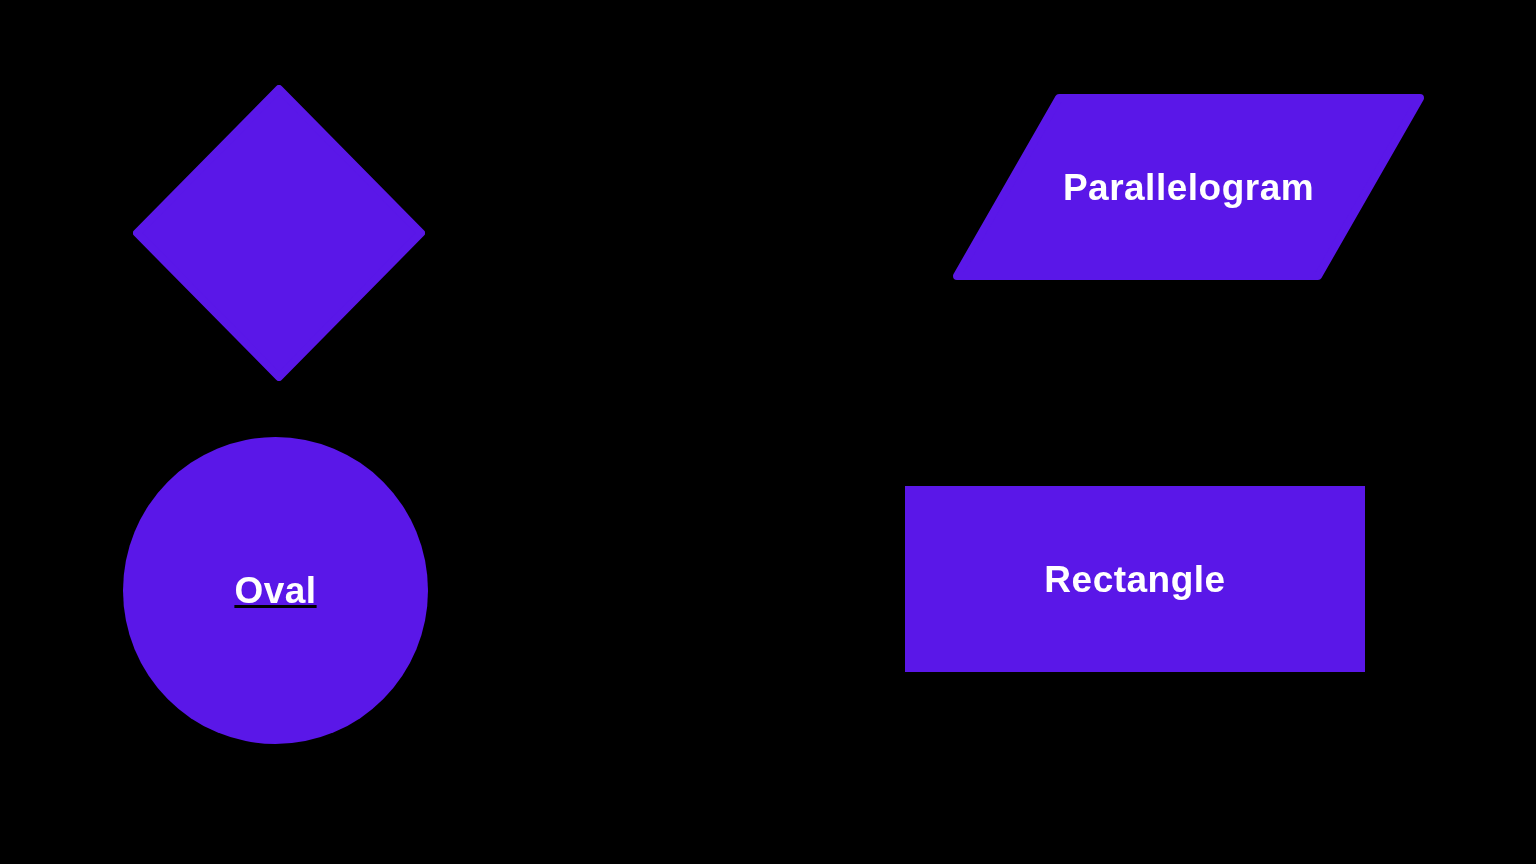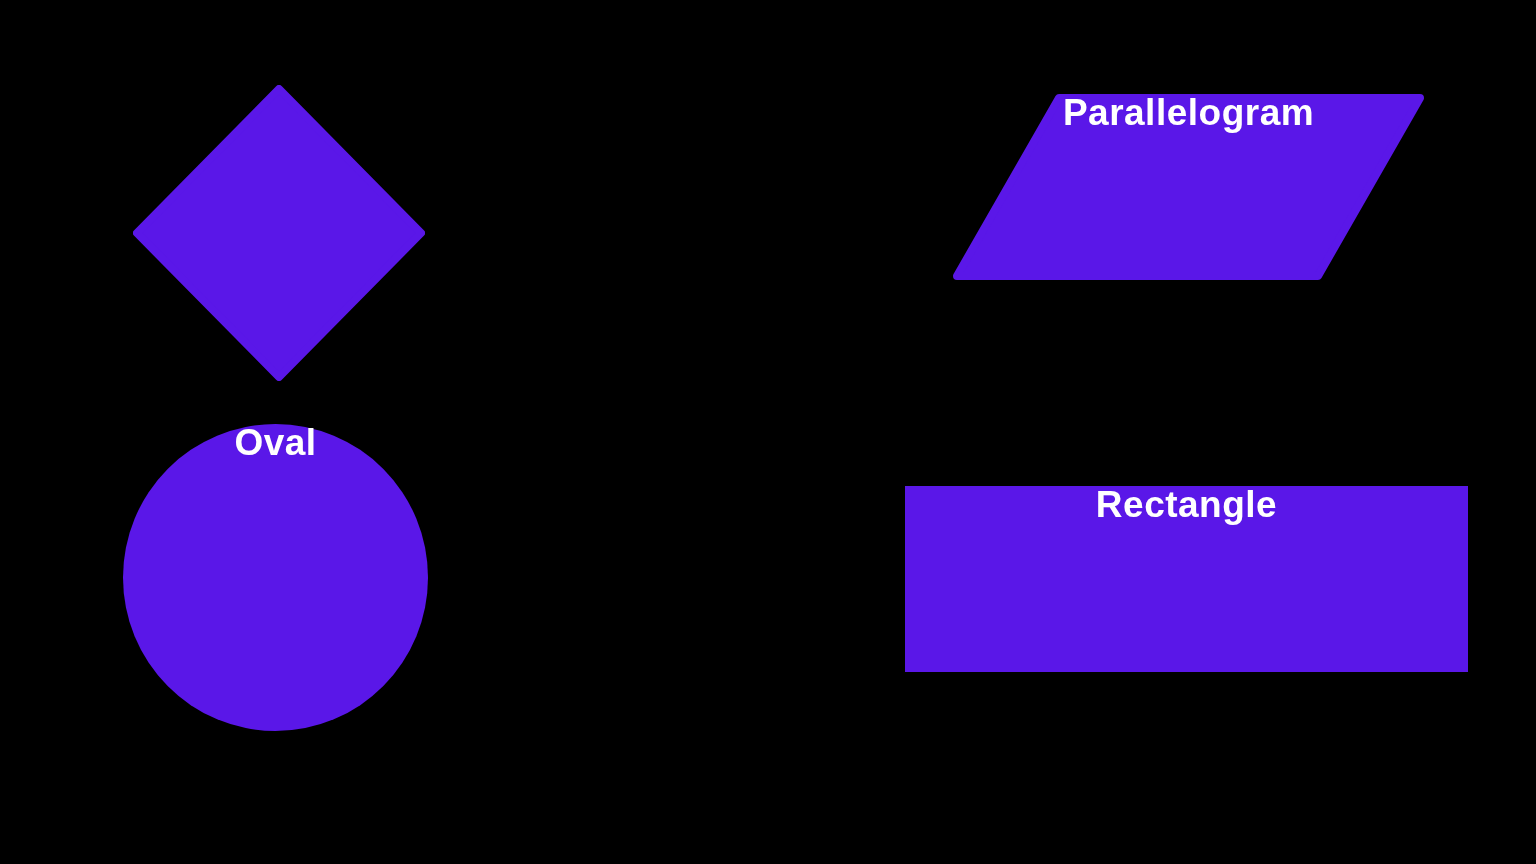--- a/index.html
+++ b/index.html
@@ -15,21 +15,21 @@
   .canvas {
     position: relative;
     width: 1536px;
     height: 864px;
     background: var(--canvas_bg);
     overflow: hidden;
   }
   .shape {
     position: absolute;
     display: flex;
-    align-items: flex-start;
+    align-items: center;
     justify-content: center;
   }
   .shape-svg {
     position: absolute;
     inset: 0;
     width: 100%;
     height: 100%;
     display: block;
   }
   .shape-svg polygon {
@@ -59,35 +59,36 @@
   
   .parallelogram-box {
     left: 953px;
     top: 94px;
     width: 471px;
     height: 186px;
   }
   
   .oval-box {
     left: 123px;
-    top: 424px;
+    top: 437px;
     width: 305px;
     height: 307px;
+    text-decoration: underline;
   }
   .oval-fill {
     position: absolute;
     inset: 0;
     border-radius: 50%;
     background: var(--shape_fill);
   }
   
   .rectangle-box {
     left: 905px;
     top: 486px;
-    width: 563px;
+    width: 460px;
     height: 186px;
   }
   .rectangle-fill {
     position: absolute;
     inset: 0;
     background: var(--shape_fill);
   }
 </style>
 </head>
 <body>

